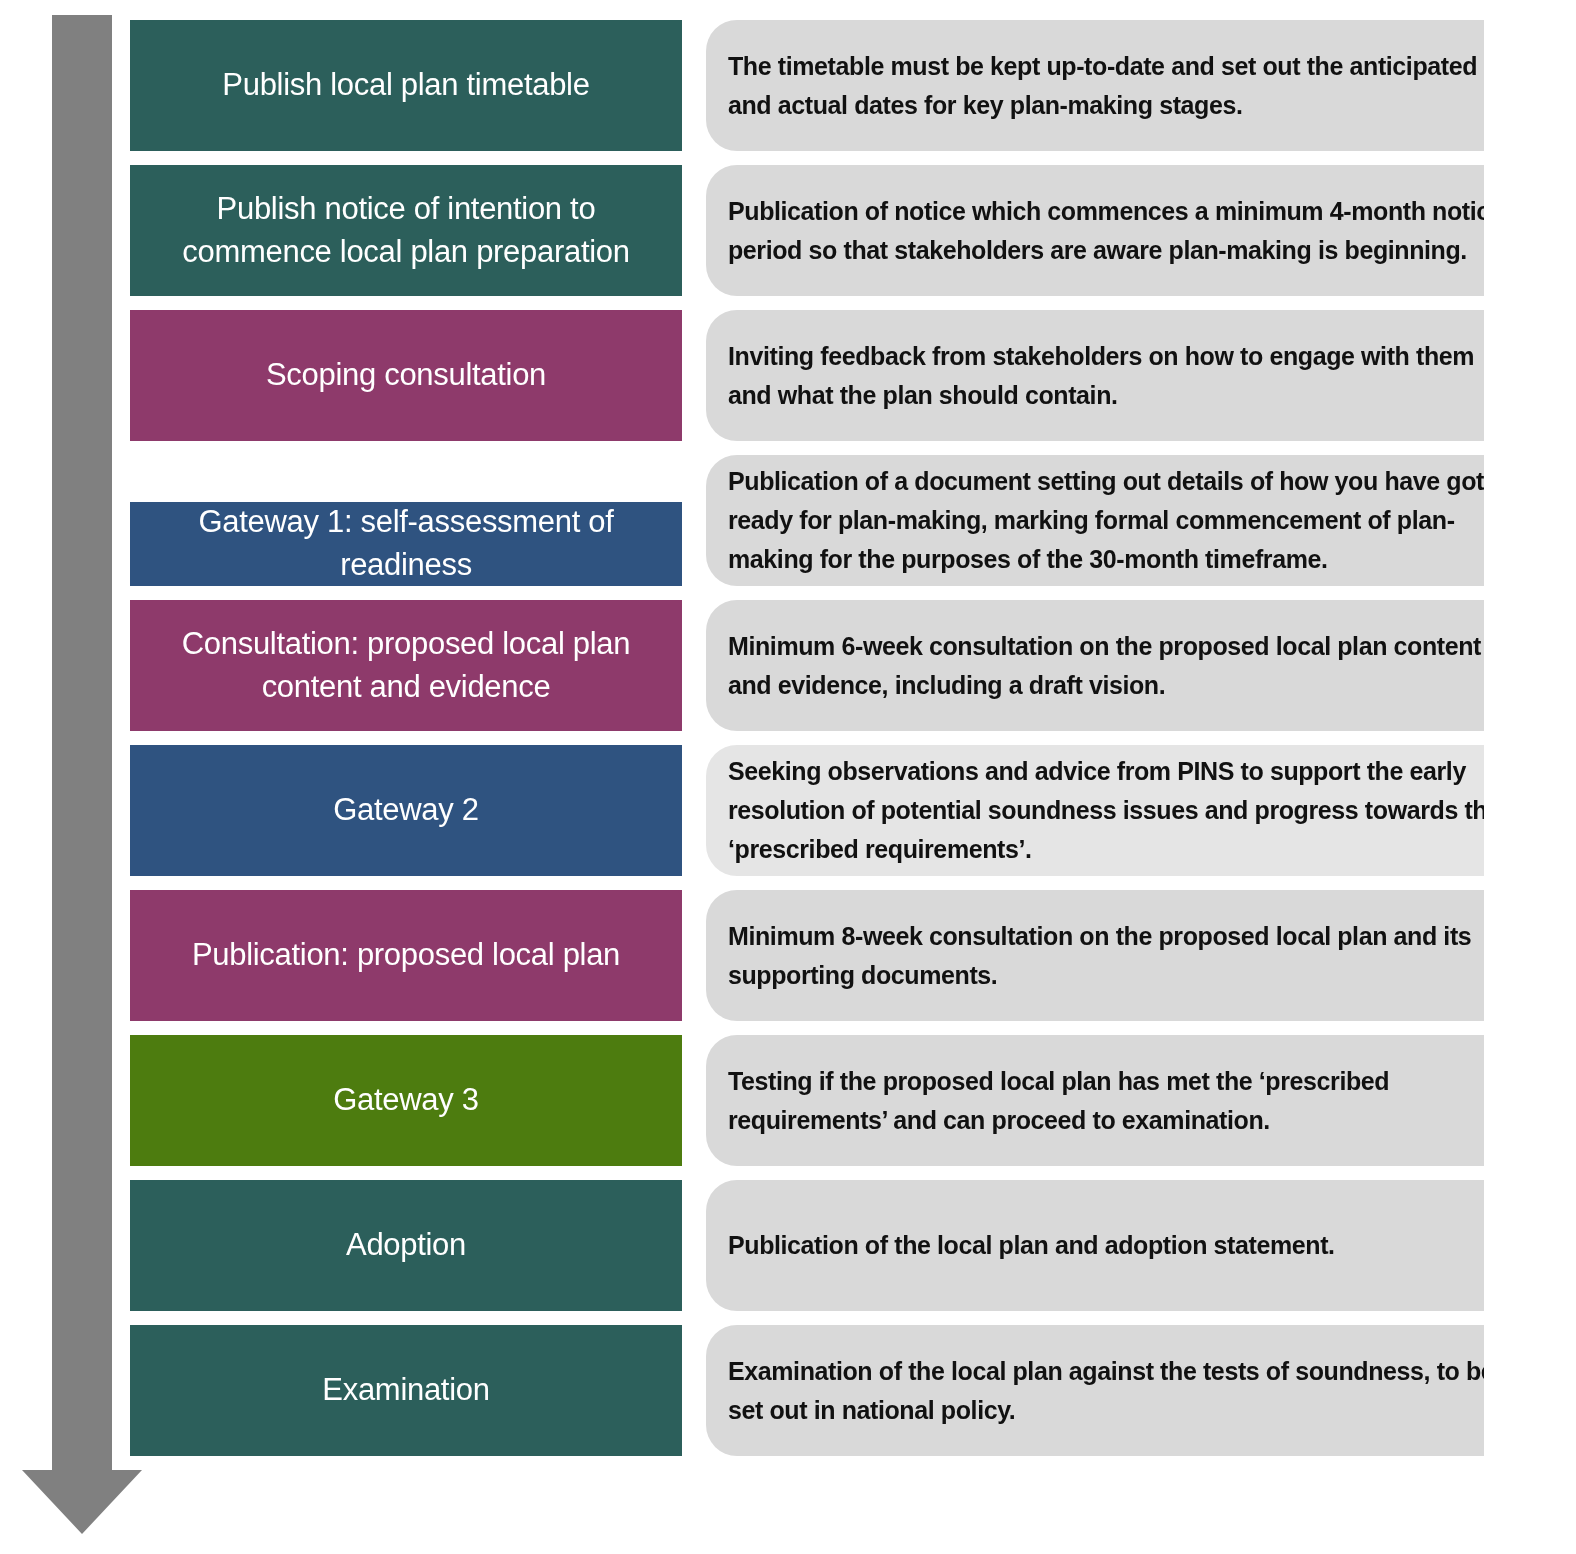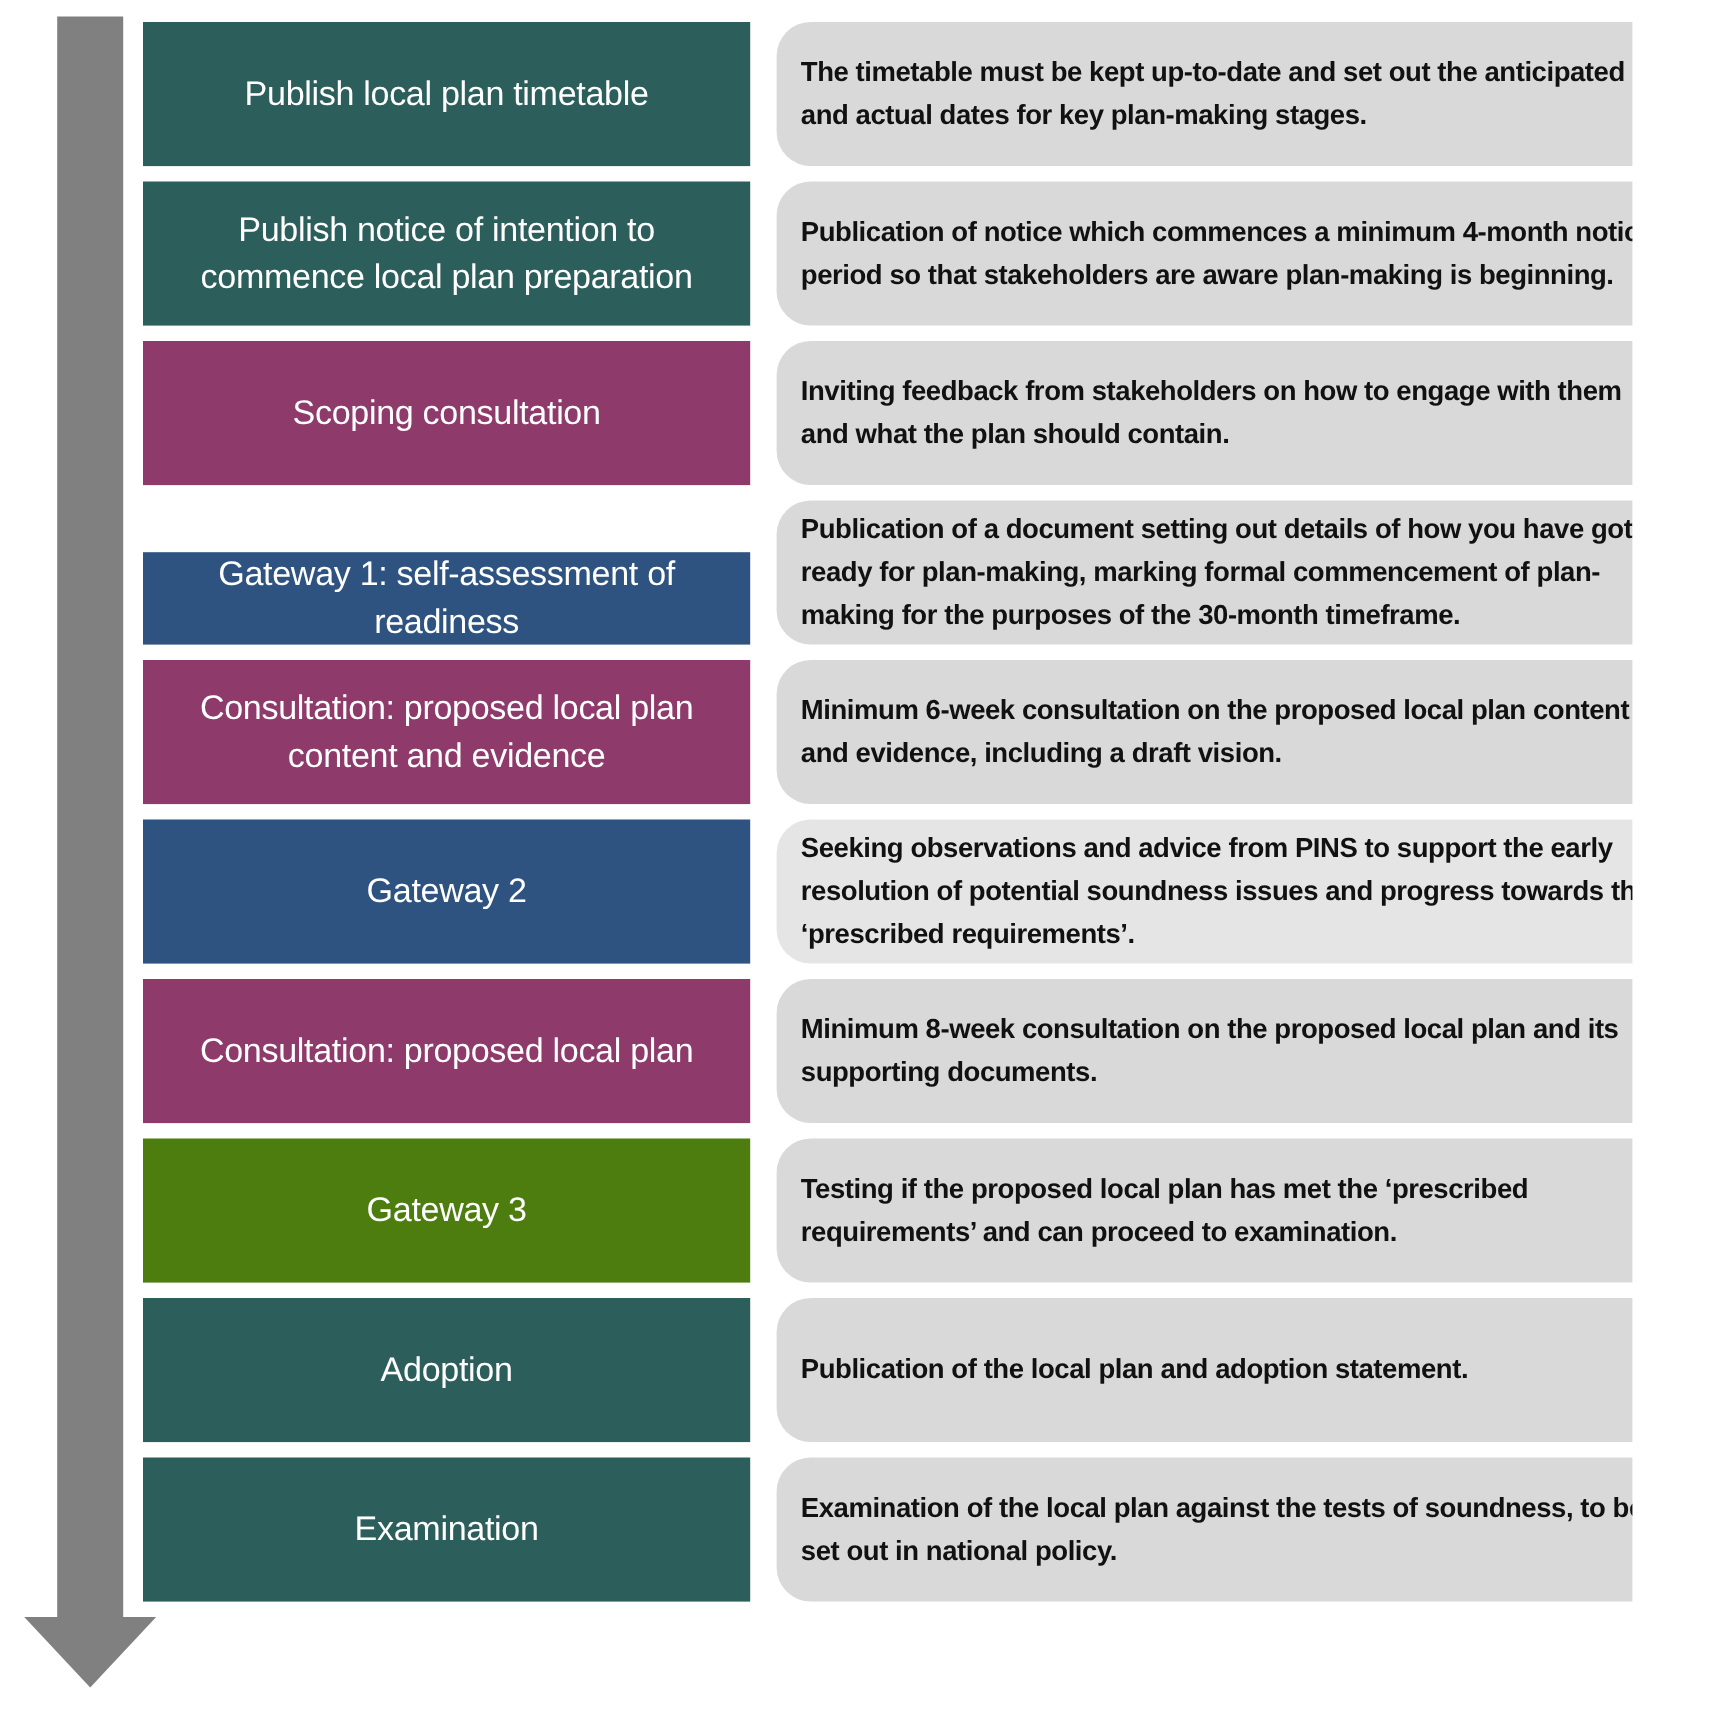--- a/index.html
+++ b/index.html
@@ -132,21 +132,21 @@
     <div class="stage-box" style="background: rgb(47, 83, 128);">
       <span class="stage-label">Gateway 2</span>
     </div>
     <div class="desc-box" style="background: #e5e5e5;">
       <span class="desc-text">Seeking observations and advice from PINS to support the early resolution of potential soundness issues and progress towards the ‘prescribed requirements’.</span>
     </div>
   </div>
 
   <div class="row">
     <div class="stage-box" style="background: rgb(142, 58, 107);">
-      <span class="stage-label">Consultation: proposed local plan</span>
+      <span class="stage-label">Publication: proposed local plan</span>
     </div>
     <div class="desc-box" style="background: rgb(217, 217, 217);">
       <span class="desc-text">Minimum 8-week consultation on the proposed local plan and its supporting documents.</span>
     </div>
   </div>
 
   <div class="row">
     <div class="stage-box" style="background: #4d7c0f;">
       <span class="stage-label">Gateway 3</span>
     </div>

